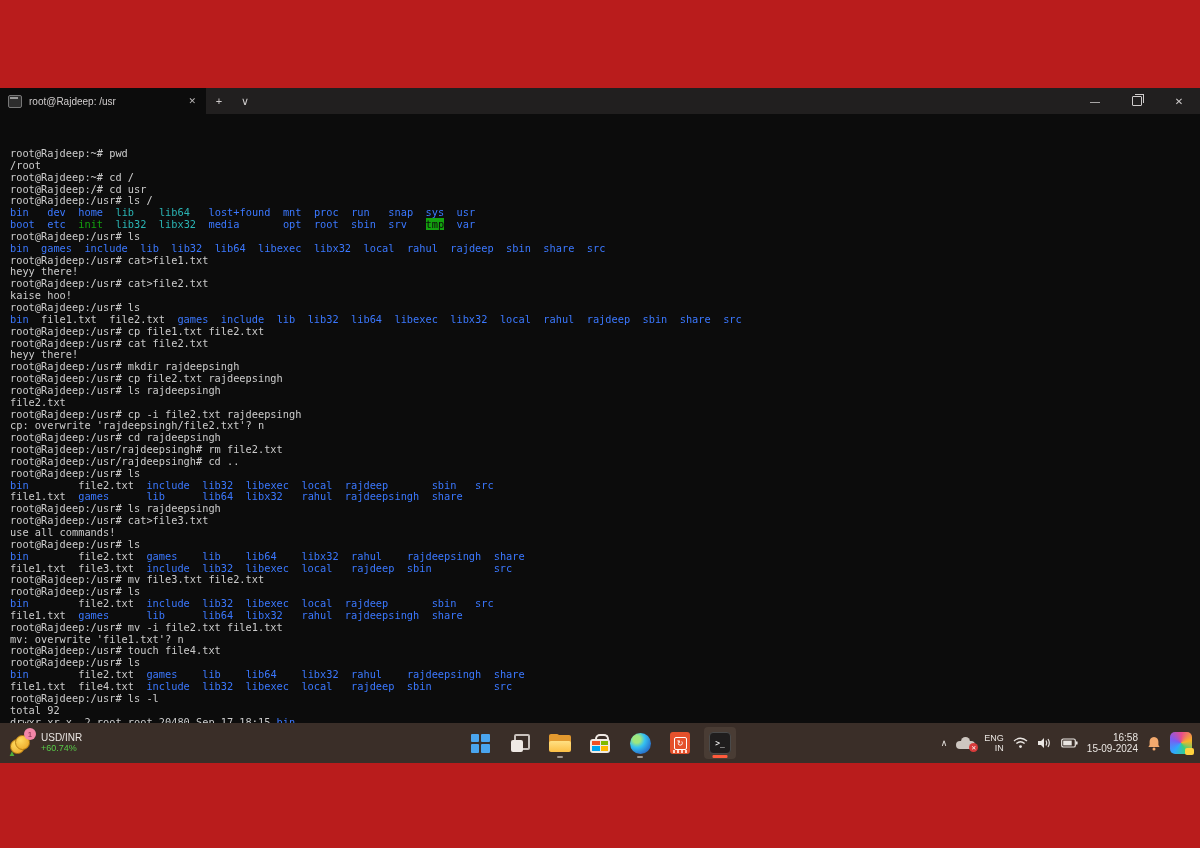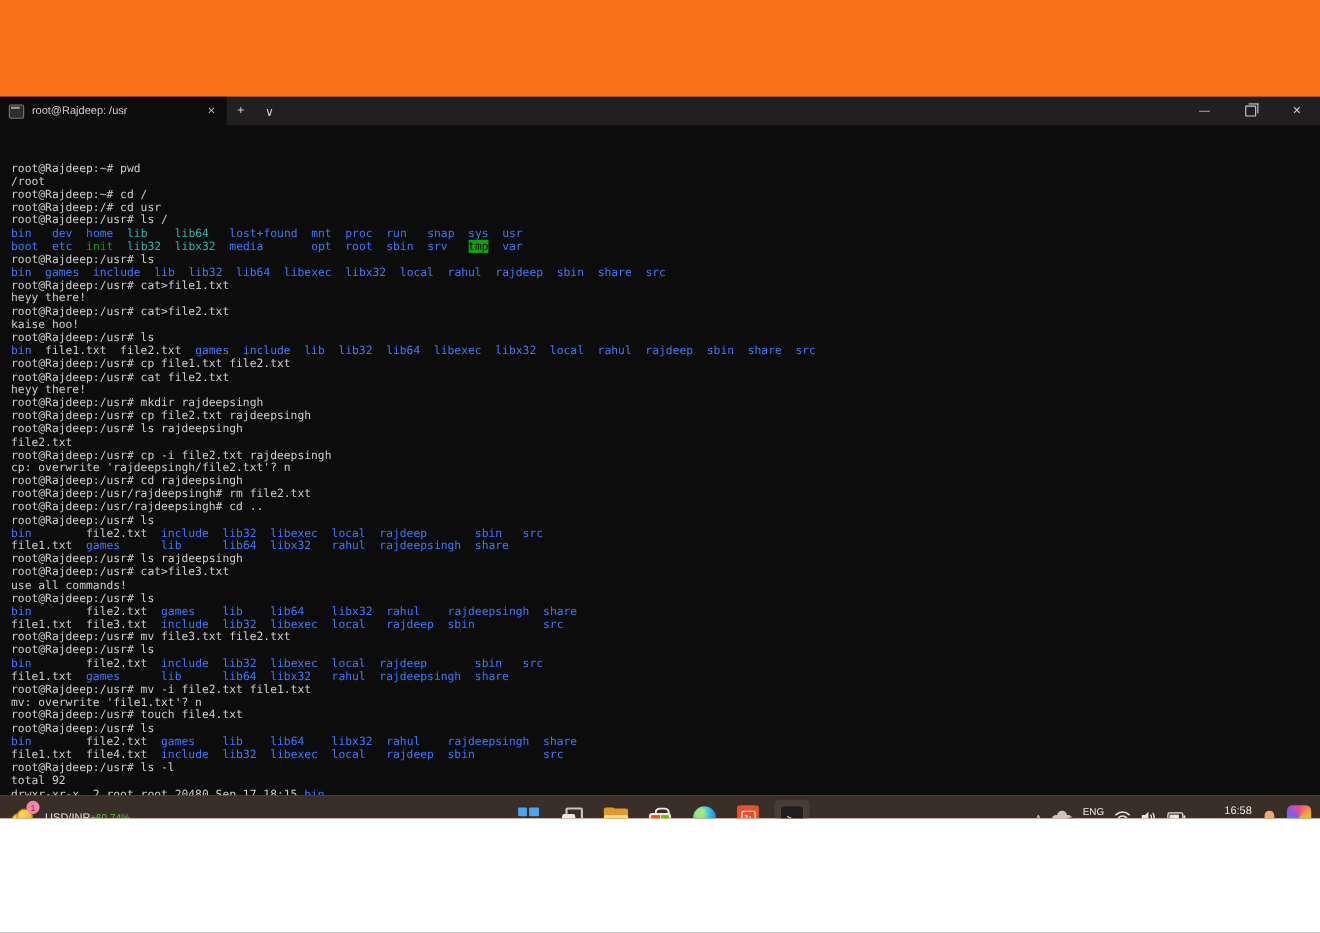--- a/index.html
+++ b/index.html
@@ -1,16 +1,16 @@
 <!DOCTYPE html>
 <html><head>
 <meta charset="utf-8">
 <style>
   html,body{margin:0;padding:0;background:#ffffff;}
-  .screen{position:relative;width:1200px;height:744px;background:#f97316;overflow:hidden;
+  .screen{position:relative;width:1200px;height:848px;background:#b91c1c;overflow:hidden;
           font-family:"Liberation Sans", sans-serif;}
 
   
   .window{position:absolute;left:0;top:88px;width:1200px;height:635px;background:#0c0c0c;}
   .titlebar{height:26px;background:#211f1f;display:flex;align-items:stretch;}
   .tab{width:190px;background:#0c0c0c;display:flex;align-items:center;gap:7px;padding:0 8px;
        color:#d0cdcd;font-size:10px;cursor:default;}
   .tab-icon{width:12px;height:11px;background:#2d2d2d;border:1px solid #777;border-radius:2px;
             position:relative;flex:0 0 auto;}
   .tab-icon::after{content:"";position:absolute;left:1px;top:1px;width:8px;height:2px;background:#999;}
@@ -36,21 +36,21 @@
   
   .tb-widget{position:absolute;left:8px;top:0;height:40px;display:flex;align-items:center;gap:7px;}
   .coins{position:relative;width:26px;height:26px;}
   .coin{position:absolute;width:13px;height:13px;border-radius:50%;
         background:radial-gradient(circle at 35% 35%, #ffd95e, #e8a11f);border:1px solid #b97f14;}
   .coin.c1{left:2px;top:9px;}
   .coin.c2{left:7px;top:5px;}
   .coin-badge{position:absolute;right:-2px;top:-2px;width:12px;height:12px;border-radius:50%;
         background:#f386a8;color:#7c2c49;font-size:8px;display:flex;align-items:center;justify-content:center;}
   .w-up{position:absolute;left:0;bottom:-2px;color:#4fae3a;font-size:8px;}
-  .widget-txt{display:flex;line-height:11px;}
+  .widget-txt{display:flex;flex-direction:column;line-height:11px;}
   .w-pair{color:#e9e5e2;font-size:10px;}
   .w-chg{color:#58c948;font-size:9px;}
 
   
   .tb-center{position:absolute;left:50%;top:0;transform:translateX(-50%);height:40px;
              display:flex;align-items:center;gap:8px;}
   .slot{width:32px;height:32px;position:relative;display:flex;align-items:center;justify-content:center;
         border-radius:4px;}
   .ind{position:absolute;bottom:1px;left:50%;transform:translateX(-50%);width:6px;height:2px;
        border-radius:1px;background:#a1978f;}

